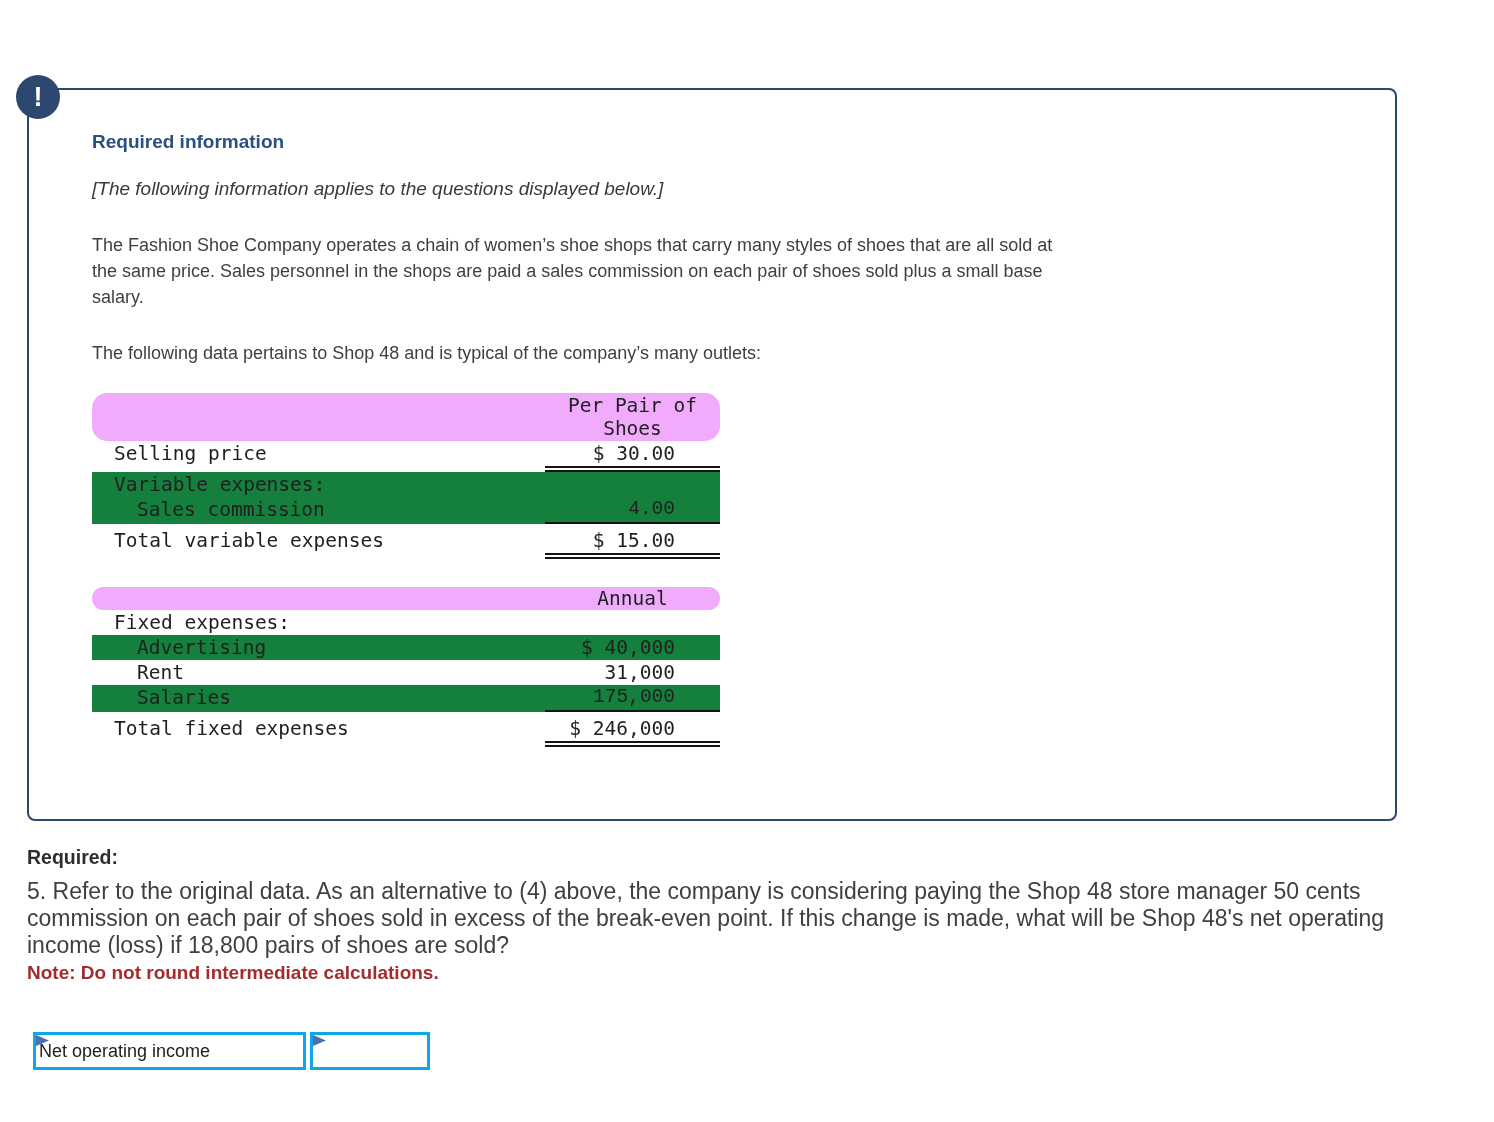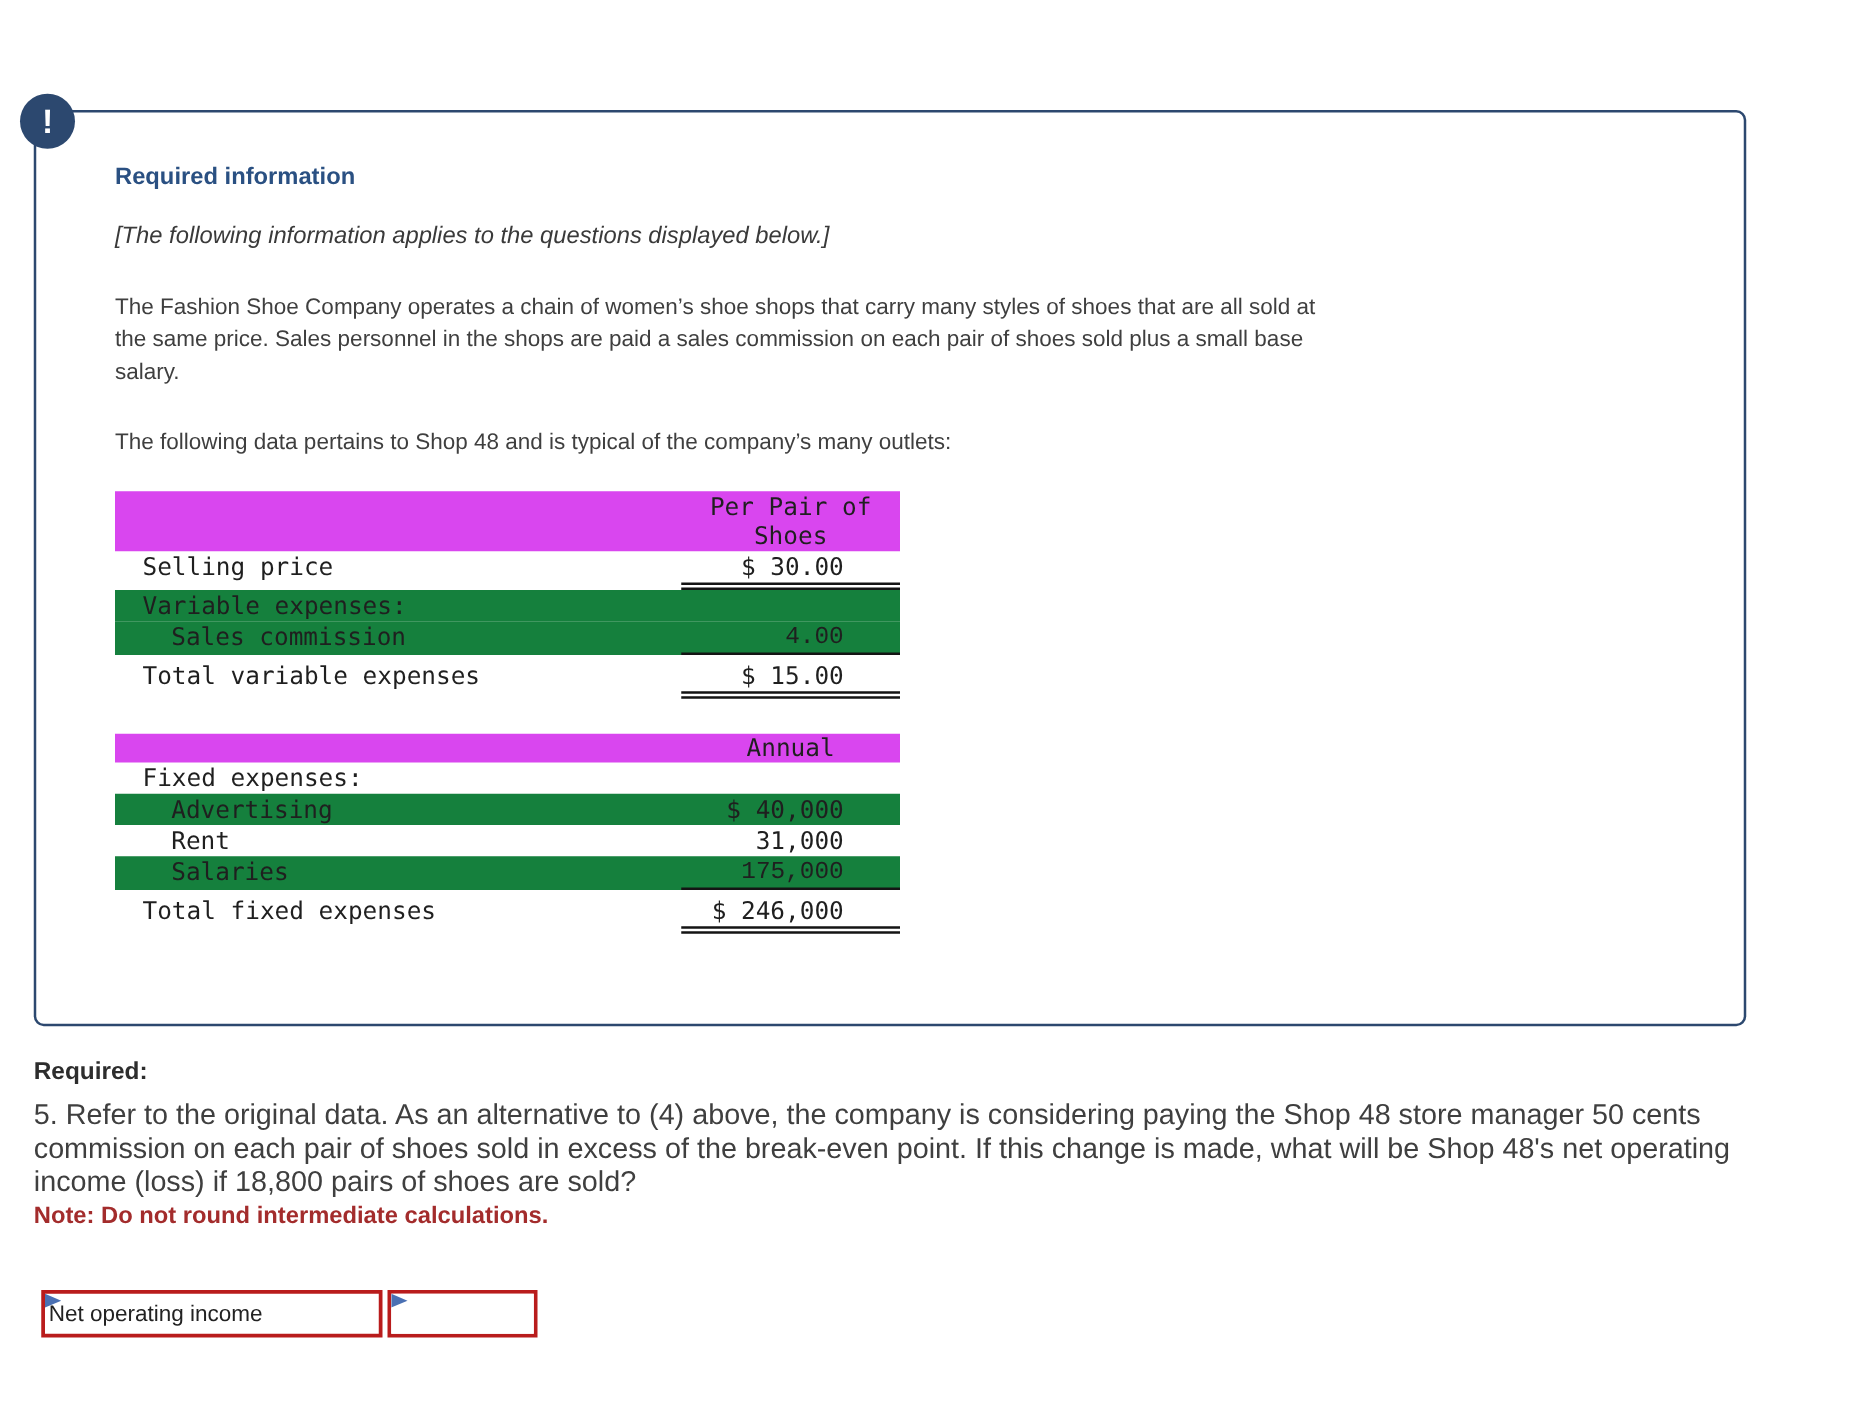--- a/index.html
+++ b/index.html
@@ -14,21 +14,21 @@
               background:#2c486f;color:#fff;display:flex;align-items:center;justify-content:center;
               font-size:27px;font-weight:bold;z-index:3;}
   .ri-heading{margin:0 0 25px 0;font-size:19px;font-weight:bold;color:#2a5082;}
   .subheading{margin:0 0 32px 0;font-size:19px;font-style:italic;color:#3a3a3a;}
   .para{margin:0 0 30px 0;font-size:18px;line-height:26px;white-space:pre-line;color:#3f3f3f;}
   .para.p2{margin-bottom:27px;}
 
   
   .fin-table{width:628px;font-family:"DejaVu Sans Mono",monospace;font-size:19.5px;color:#1f1f1f;}
   .fin-table.second{margin-top:28px;}
-  .thead{display:flex;background:#d946ef;}
+  .thead{display:flex;background:#f0abfc;border-radius:15px;}
   .hlabel{flex:1;}
   .hval{width:175px;text-align:center;line-height:23px;padding:0;}
   .thead.tall .hval{padding:1px 0;}
   .tbody{width:100%;}
   .trow{display:flex;line-height:25px;}
   .trow.shade{background:#15803d;}
   .trow.total{padding-top:4px;}
   .tlabel{flex:1;}
   .indent0{padding-left:22px;}
   .indent1{padding-left:45px;}
@@ -38,21 +38,21 @@
   .rule-none{border-bottom:none;}
 
   
   .required-section{position:absolute;left:27px;top:846px;width:1440px;}
   .req-heading{font-size:19.5px;font-weight:bold;color:#2d2d2d;margin-bottom:9px;}
   .question{font-size:23px;line-height:27px;color:#3f3f3f;white-space:pre-line;}
   .note{font-size:19px;line-height:27px;font-weight:bold;color:#a32c2c;}
 
   
   .answer-row{position:absolute;left:33px;top:1032px;display:flex;gap:4px;}
-  .cell{position:relative;height:38px;border:3px solid #b91c1c;background:#fff;box-sizing:border-box;}
+  .cell{position:relative;height:38px;border:3px solid #0ea5e9;background:#fff;box-sizing:border-box;}
   .label-cell{width:273px;display:flex;align-items:center;padding-left:3px;
               font-size:18px;color:#222;}
   .input-cell{width:120px;}
   .input-cell input{position:absolute;inset:0;width:100%;height:100%;border:none;outline:none;
                     font-family:"Liberation Sans",sans-serif;font-size:18px;padding:0 4px;box-sizing:border-box;}
   .flag{position:absolute;left:0;top:0;width:14px;height:12px;z-index:2;pointer-events:none;}
 </style>
 </head>
 <body>
 

